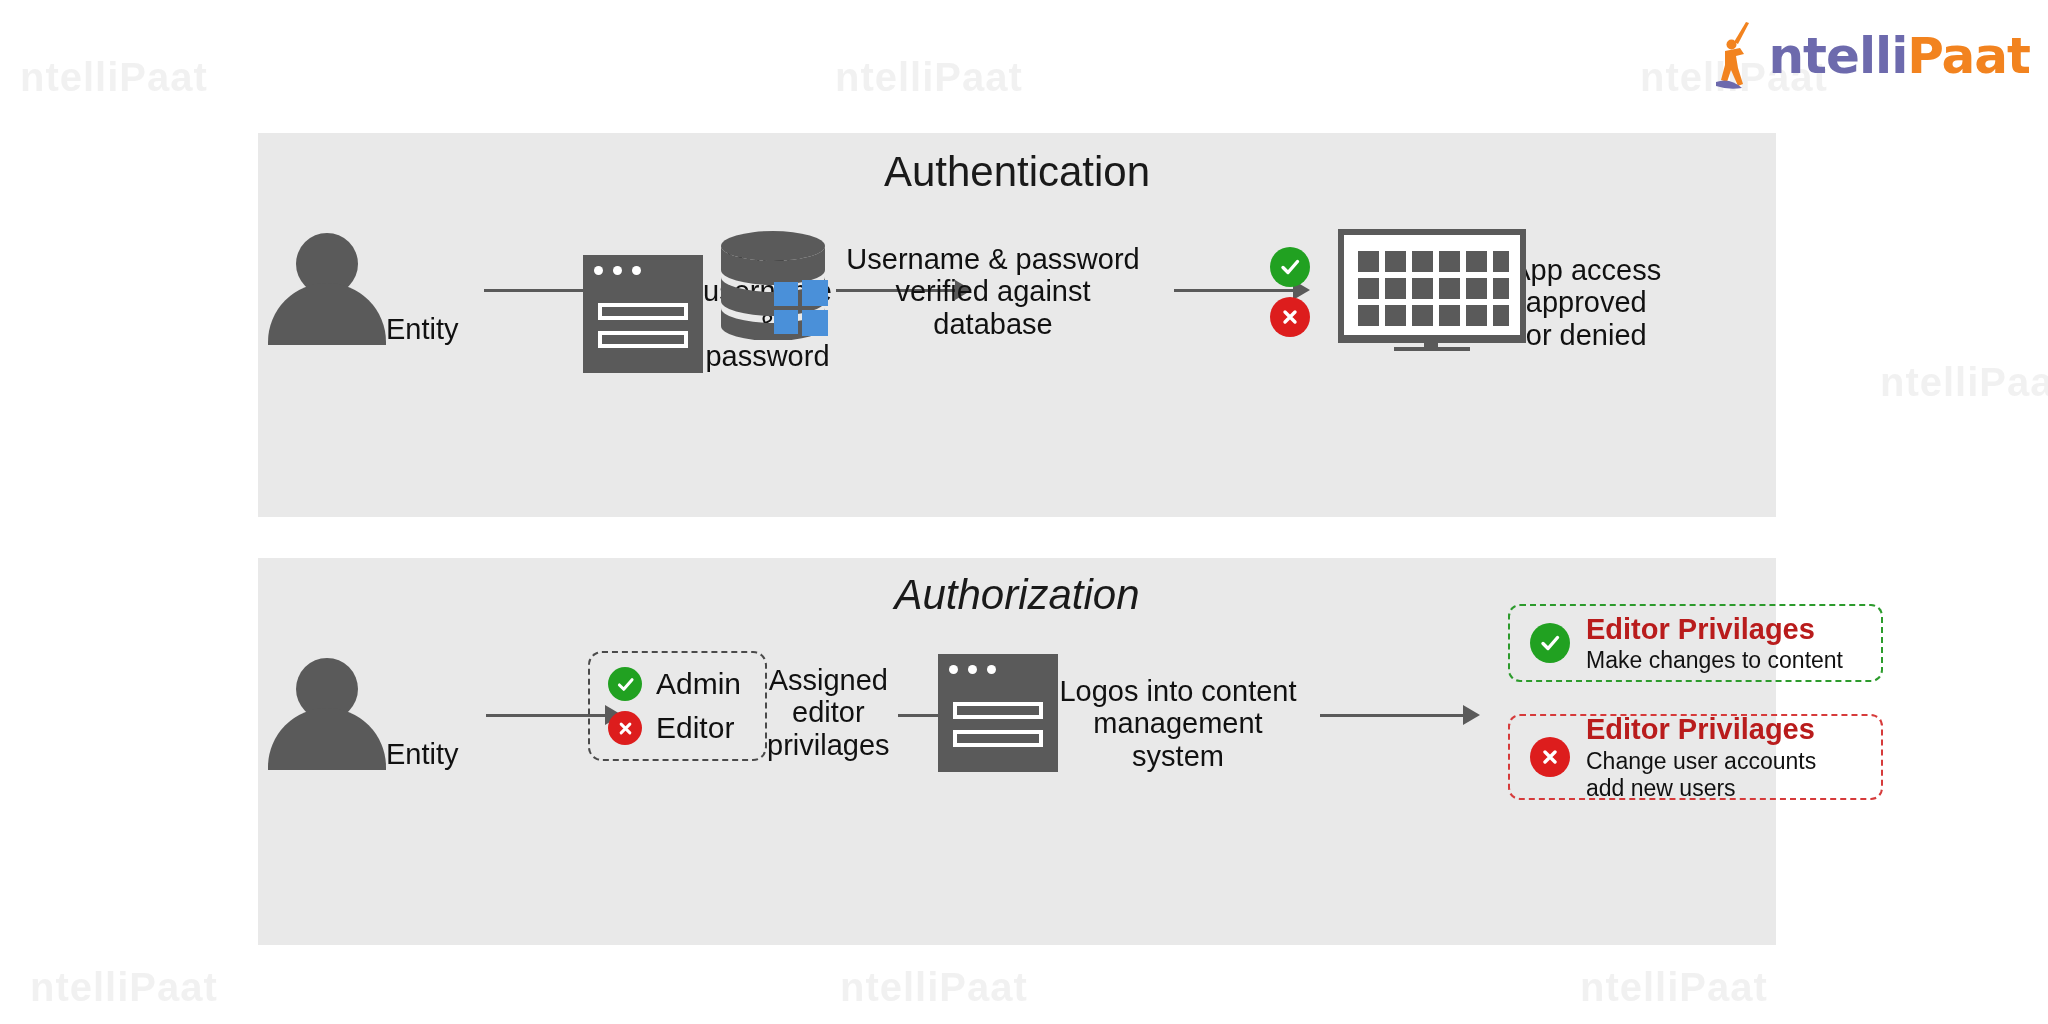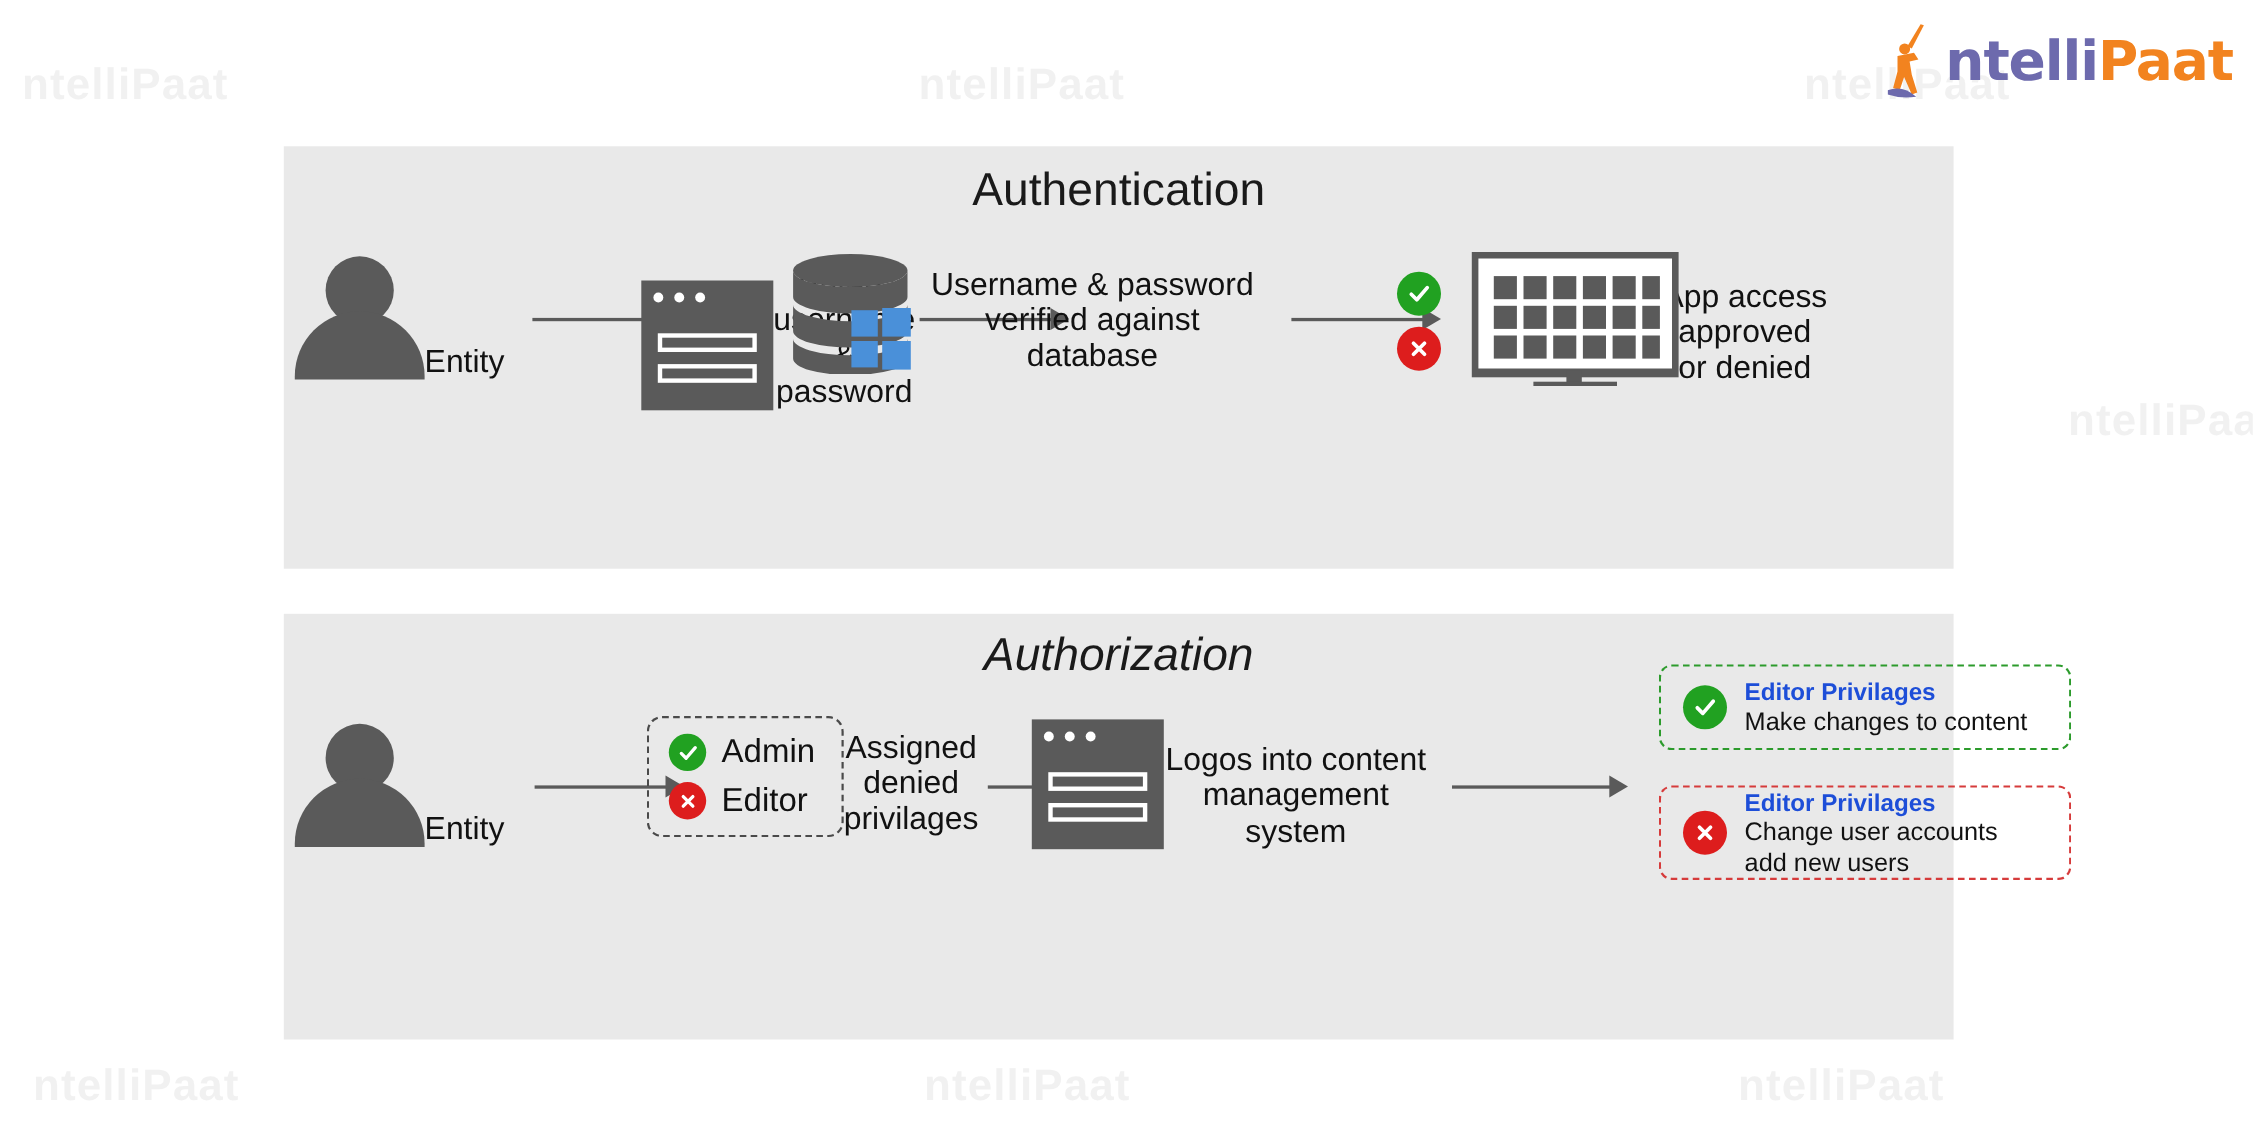--- a/index.html
+++ b/index.html
@@ -204,23 +204,23 @@
     display: flex;
     align-items: center;
     gap: 16px;
     padding: 12px 20px;
     box-sizing: border-box;
   }
   .callout.green { border: 2px dashed #2c9b2c; }
   .callout.red   { border: 2px dashed #d63b3b; }
   .callout .c-text { display: flex; flex-direction: column; }
   .callout .c-title {
-    font-size: 22px;
+    font-size: 29px;
     font-weight: 700;
-    color: #1d4ed8;
+    color: #b91c1c;
     line-height: 1.25;
   }
   .callout .c-body {
     font-size: 23px;
     font-weight: 400;
     color: #111;
     line-height: 1.2;
     white-space: pre-line;
   }
 </style>
@@ -399,21 +399,21 @@
         <div class="role-row">
           <span class="circ bad" style="width:34px;height:34px;">
             <svg viewBox="0 0 24 24" width="21" height="21">
                 <path d="M7 7 L17 17 M17 7 L7 17" stroke="#fff" stroke-width="3.4" fill="none" stroke-linecap="round"></path>
               </svg>
           </span>
           <span class="role-name">Editor</span>
         </div>
       </div>
     </div>
-    <div class="node-label" style="margin-top:22px;">Assigned denied
+    <div class="node-label" style="margin-top:22px;">Assigned editor
 privilages</div>
   </div>
 
   <div class="arrow" style="left:640px; top:146px; width:136px;">
     <div class="shaft"></div>
     <div class="head"></div>
   </div>
 
   <div class="node" style="left:680px; top:96px; width:360px;">
     <div class="node-art">

